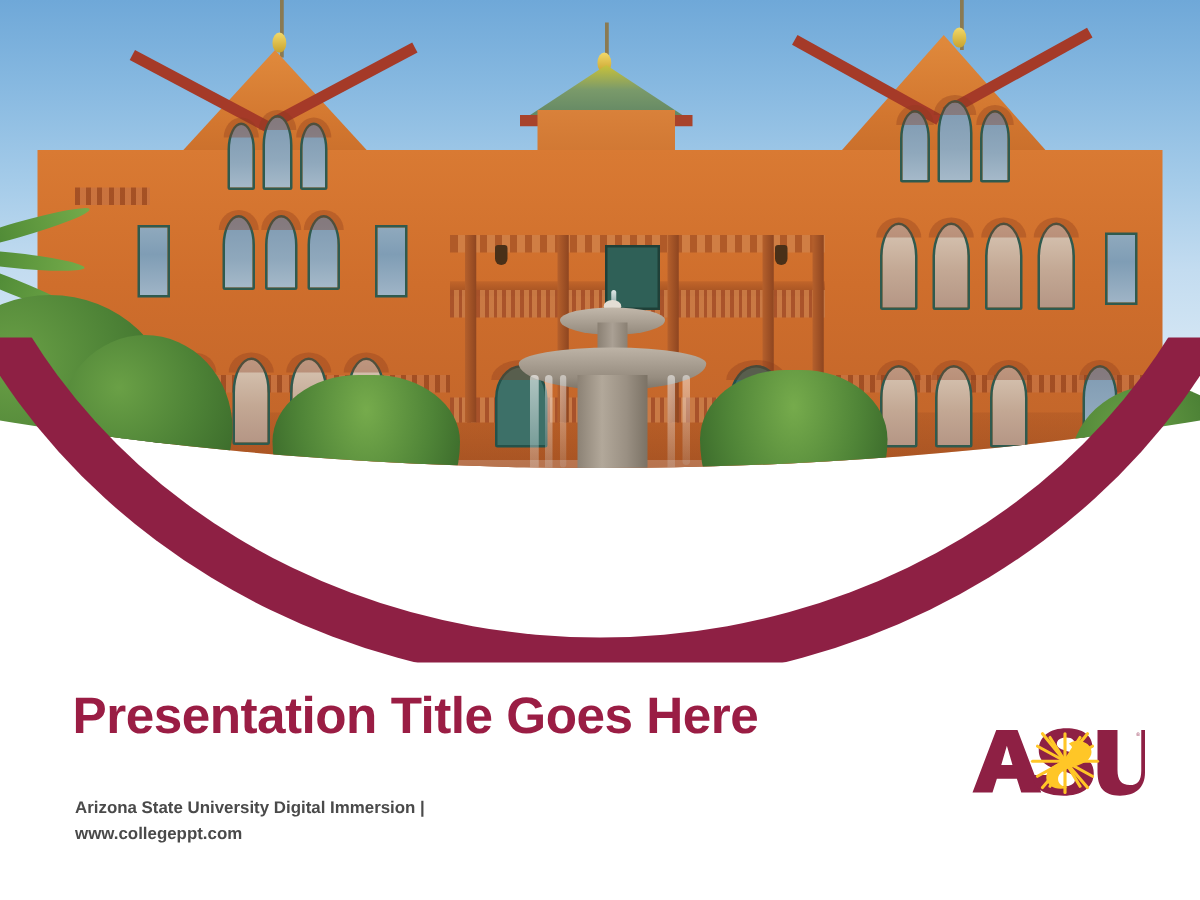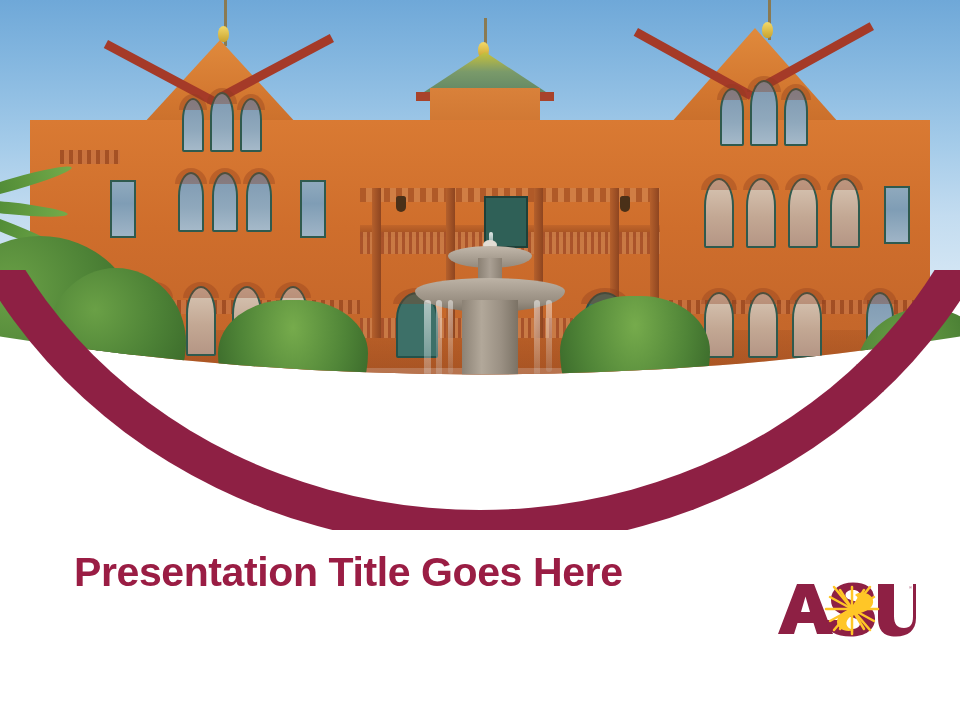--- a/index.html
+++ b/index.html
@@ -257,21 +257,20 @@
     opacity:1;
   }
 
   
   .title {
     position:absolute; left:58px; top:549px;
     font-size:41px; font-weight:bold;
     color:#9A1D44;
     letter-spacing:-0.4px;
     white-space:nowrap;
-    margin-left:16px;
   }
   .meta {
     position:absolute; left:60px; top:636px;
     font-size:15.5px; color:#595959; line-height:1.52;
     white-space:nowrap;
   }
   .meta .b { font-weight:bold; color:#4a4a4a; }
   .meta .n { font-weight:normal; color:#6b6b6b; }
   .meta-line2 { font-weight:bold; color:#4a4a4a; font-size:13.5px; }
   .meta-line3 { font-weight:bold; color:#4a4a4a; font-size:13.5px; }
@@ -426,20 +425,22 @@
     </div>
   </div>
 
   <div class="swoosh-wrap">
     <div class="swoosh-solid"></div>
   </div>
 
   <div class="title">Presentation Title Goes Here</div>
 
   <div class="meta">
+    <div class="meta-line2">Arizona State University Digital Immersion  |</div>
+    <div class="meta-line3">www.collegeppt.com</div>
   </div>
 
   <div class="asu-logo">
     <svg viewBox="0 0 280 116" width="140" height="58">
 
       <g fill="#8E2044">
 
         <path d="M4 108 L42 8 L76 8 L114 108 L82 108 L75 86 L43 86 L36 108 Z
                  M50 64 L68 64 L59 33 Z"></path>
 

